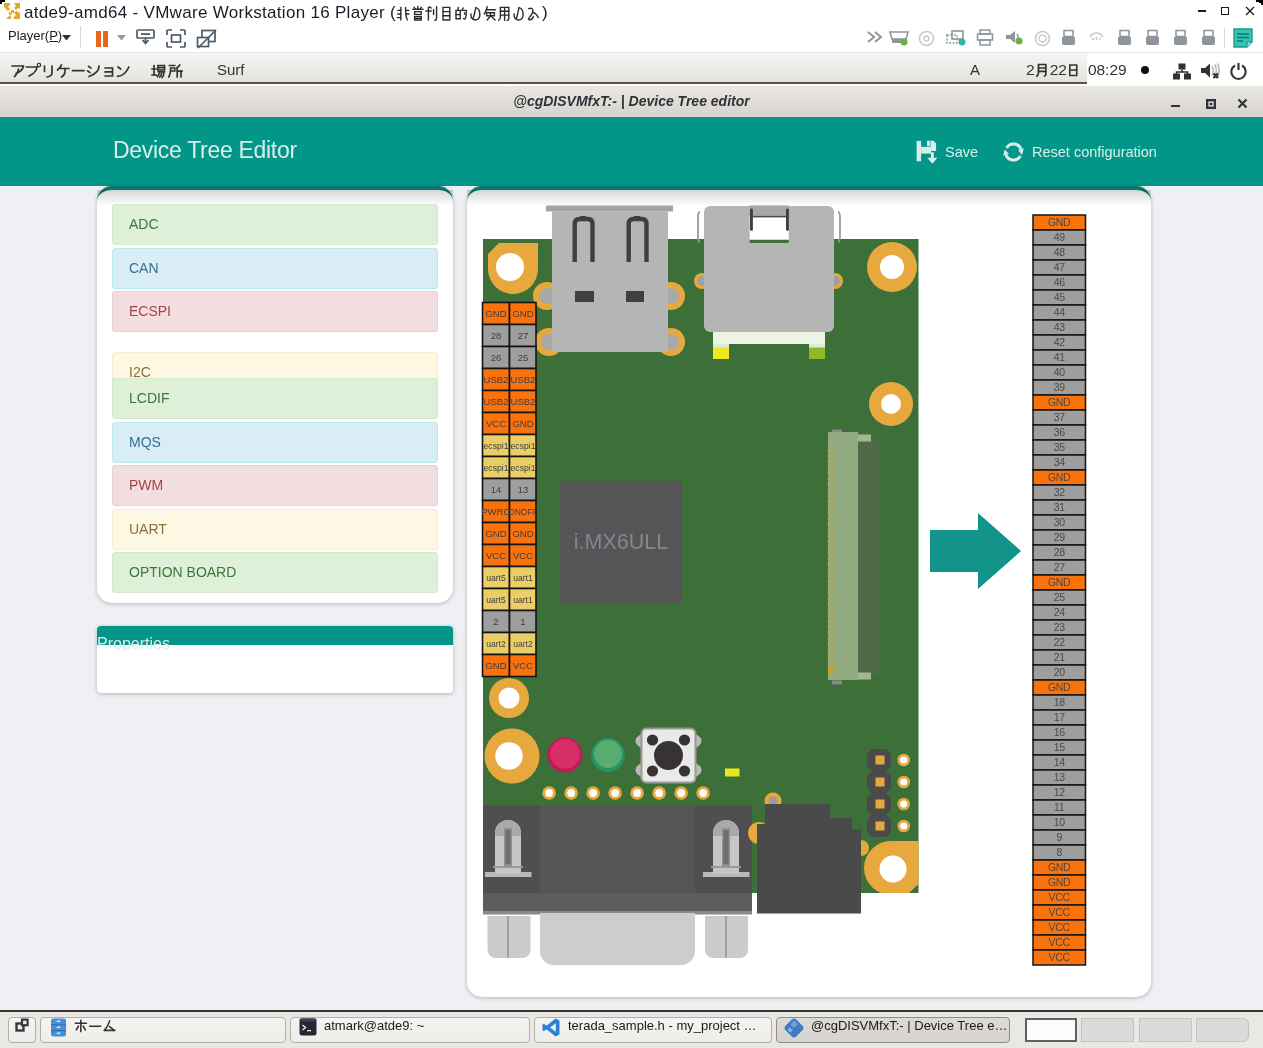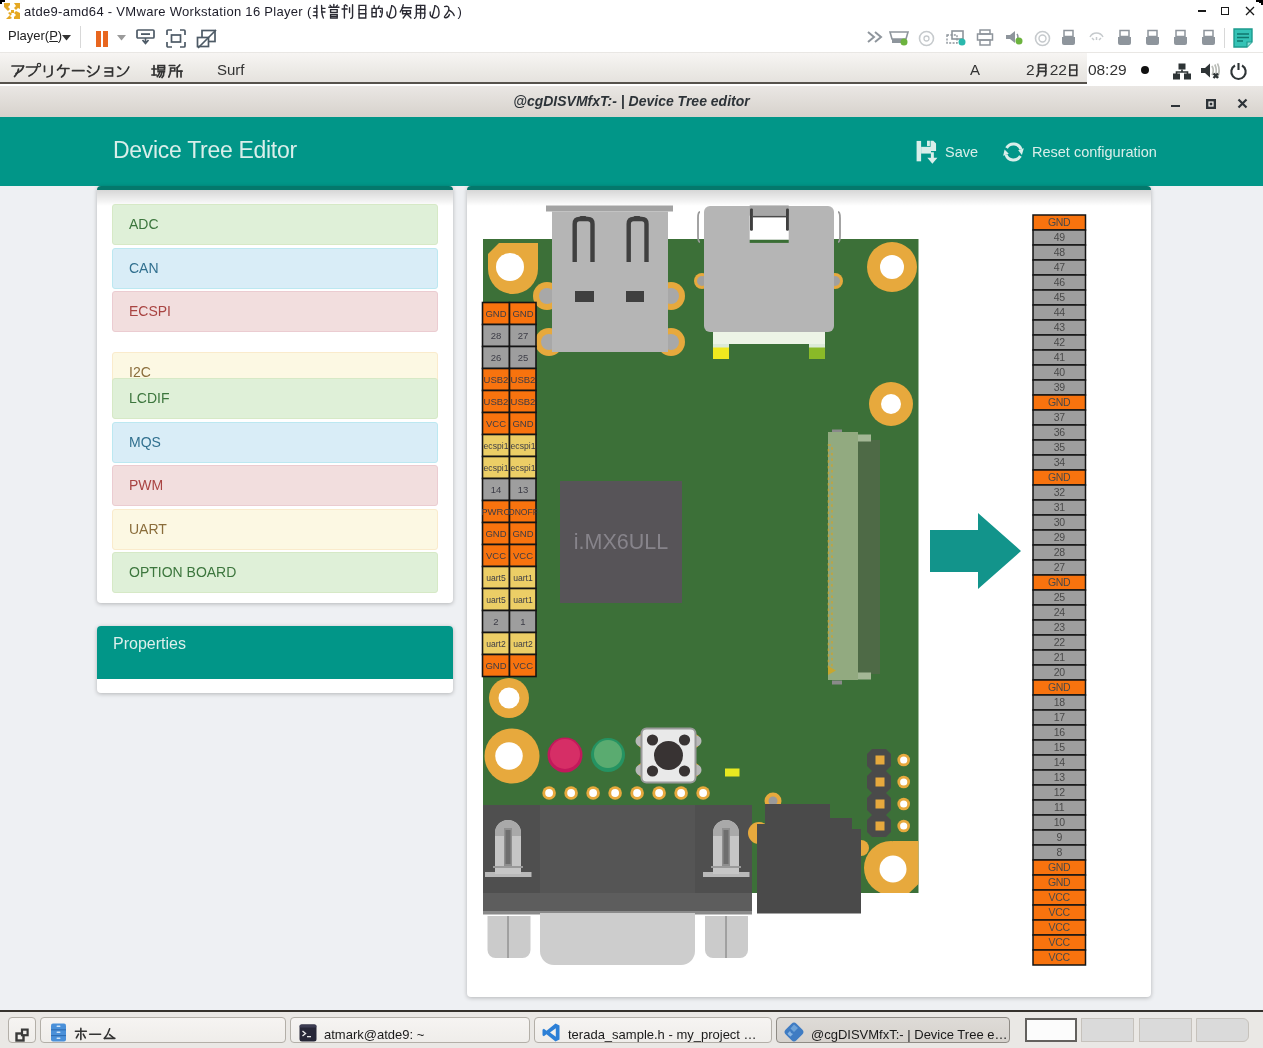--- a/index.html
+++ b/index.html
@@ -3,21 +3,21 @@
 <meta charset="utf-8">
 <style>
 * { margin:0; padding:0; box-sizing:border-box; }
 html,body { width:1263px; height:1048px; overflow:hidden; background:#fff;
   font-family:"Liberation Sans", sans-serif; }
 #stage { position:relative; width:1263px; height:1048px; }
 .abs { position:absolute; }
 
 
 #vmtitle { left:0; top:0; width:1263px; height:21px; background:#fff; }
-#vmtitle .txt { left:24px; top:2.5px; font-size:13px; letter-spacing:0.3px; color:#1c1c28; }
+#vmtitle .txt { left:24px; top:2.5px; font-size:17px; letter-spacing:0.3px; color:#1c1c28; }
 .corner { background:#000; }
 
 
 #vmtool { left:0; top:21px; width:1263px; height:32px; background:#fff; border-bottom:1px solid #e9e7e4;}
 #vmtool .player { left:8px; top:7px; font-size:13px; color:#222; }
 .vsep { width:1px; background:#d8d8d8; }
 
 
 #panel { left:0; top:53px; width:1087px; height:31px;
   background:linear-gradient(#f7f5f3,#eceae6 60%,#e5e2de);
@@ -30,42 +30,42 @@
   border-bottom:1px solid #bcb6ae;font-style:italic; }
 #wmbar .t { width:100%; text-align:center; top:7px; font-size:14px; font-weight:bold; color:#2d3338; }
 
 
 #apphead { left:0; top:117px; width:1263px; height:69px; background:#019688; }
 #apphead h1 { position:absolute; left:113px; top:33px; font-size:23px; letter-spacing:-0.3px; font-weight:normal; color:#d9eeea; transform:translateY(-50%); }
 .hbtn { position:absolute; top:34.5px; transform:translateY(-50%); color:#d9eeea; font-size:14.5px; display:flex; align-items:center; gap:7px; }
 
 
 #content { left:0; top:186px; width:1263px; height:824px; background:#eef0f3; }
-.card { position:absolute; background:#fff; border-top:4px solid #04786c; border-radius:4px;
+.card { position:absolute; background:#fff; border-top:4px solid #04786c; border-radius:15px;
   box-shadow:0 1px 4px rgba(0,0,0,.25); }
 .card .fade { position:absolute; left:0; top:0; width:100%; height:16px;
   background:linear-gradient(rgba(0,0,0,.16),rgba(0,0,0,0)); }
 #sidecard { left:97px; top:-0.3px; width:356px; height:417.5px; }
 .li { position:absolute; left:15px; width:326px; height:41px; border-radius:3px;
   font-size:14px; line-height:39px; padding-left:16px; border:1px solid; }
 .succ { background:#dff0d8; border-color:#d6e9c6; color:#3c763d; }
 .info { background:#d9edf7; border-color:#bce8f1; color:#31708f; }
 .dang { background:#f2dede; border-color:#ebccd1; color:#a94442; }
 .warn { background:#fcf8e3; border-color:#faebcc; color:#8a6d3b; }
 #propcard { left:97px; top:439.7px; width:356px; height:67.8px; background:#fff;
   border-radius:4px; box-shadow:0 1px 4px rgba(0,0,0,.25); position:absolute; }
-#prophead { height:53px; background:#019688; border-radius:4px 4px 0 0;
-  color:#dcefec; font-size:16px; line-height:36px; padding-left:16px; }
+#prophead { height:19px; background:#019688; border-radius:4px 4px 0 0;
+  color:#dcefec; font-size:16px; line-height:36px; }
 #maincard { left:467px; top:-0.3px; width:684px; height:811.3px; }
 
 
 #taskbar { left:0; top:1010px; width:1263px; height:38px; background:#eae8e5; border-top:2px solid #36322d; }
 .tbtn { position:absolute; top:5px; height:26px; border:1px solid #b3afa8; border-radius:4px;
   background:linear-gradient(#f6f4f2,#efedea); font-size:13px; color:#1a1a1a;
-  display:flex; align-items:flex-end; }
+  display:flex; align-items:flex-start; }
 .tbtn .lab { margin-left:7px; white-space:nowrap; overflow:hidden; }
 .wsbox { position:absolute; top:6px; height:24px; }
 </style>
 </head>
 <body>
 <div id="stage">
 
   <div id="vmtitle" class="abs">
     <div class="abs corner" style="left:0;top:0;width:5px;height:2px"></div>
     <div class="abs corner" style="left:0;top:2px;width:2px;height:2px"></div>

